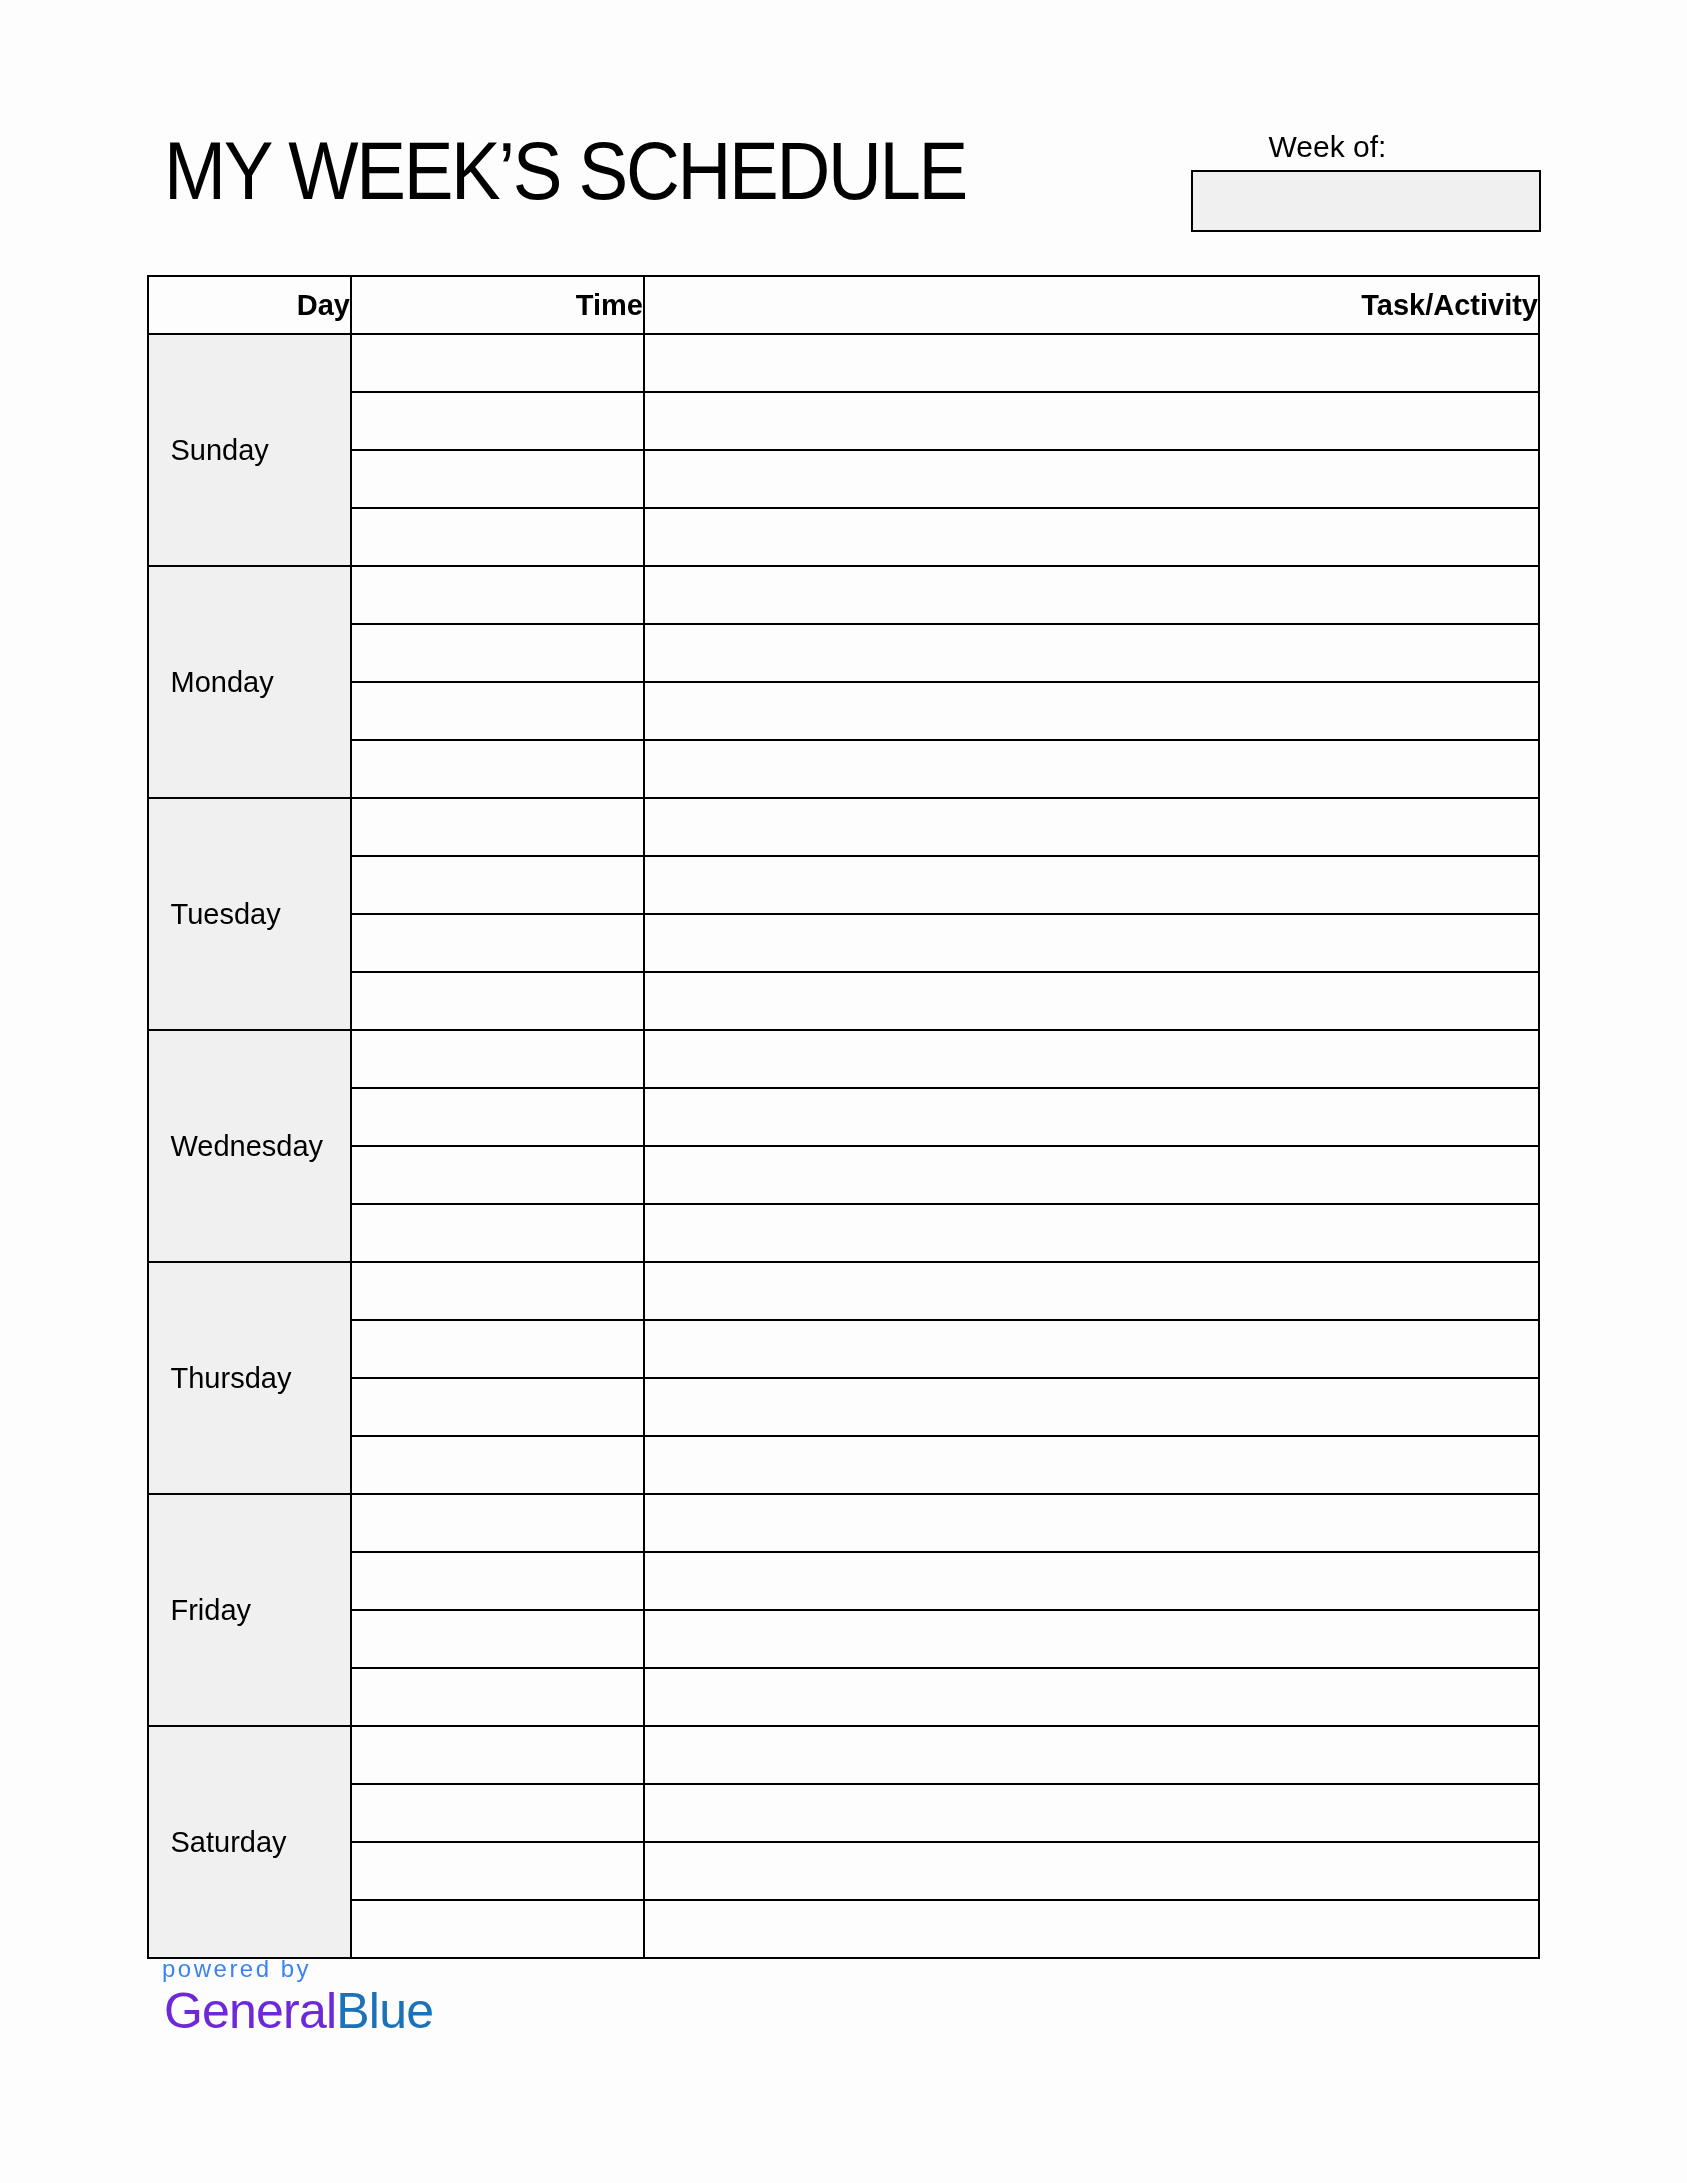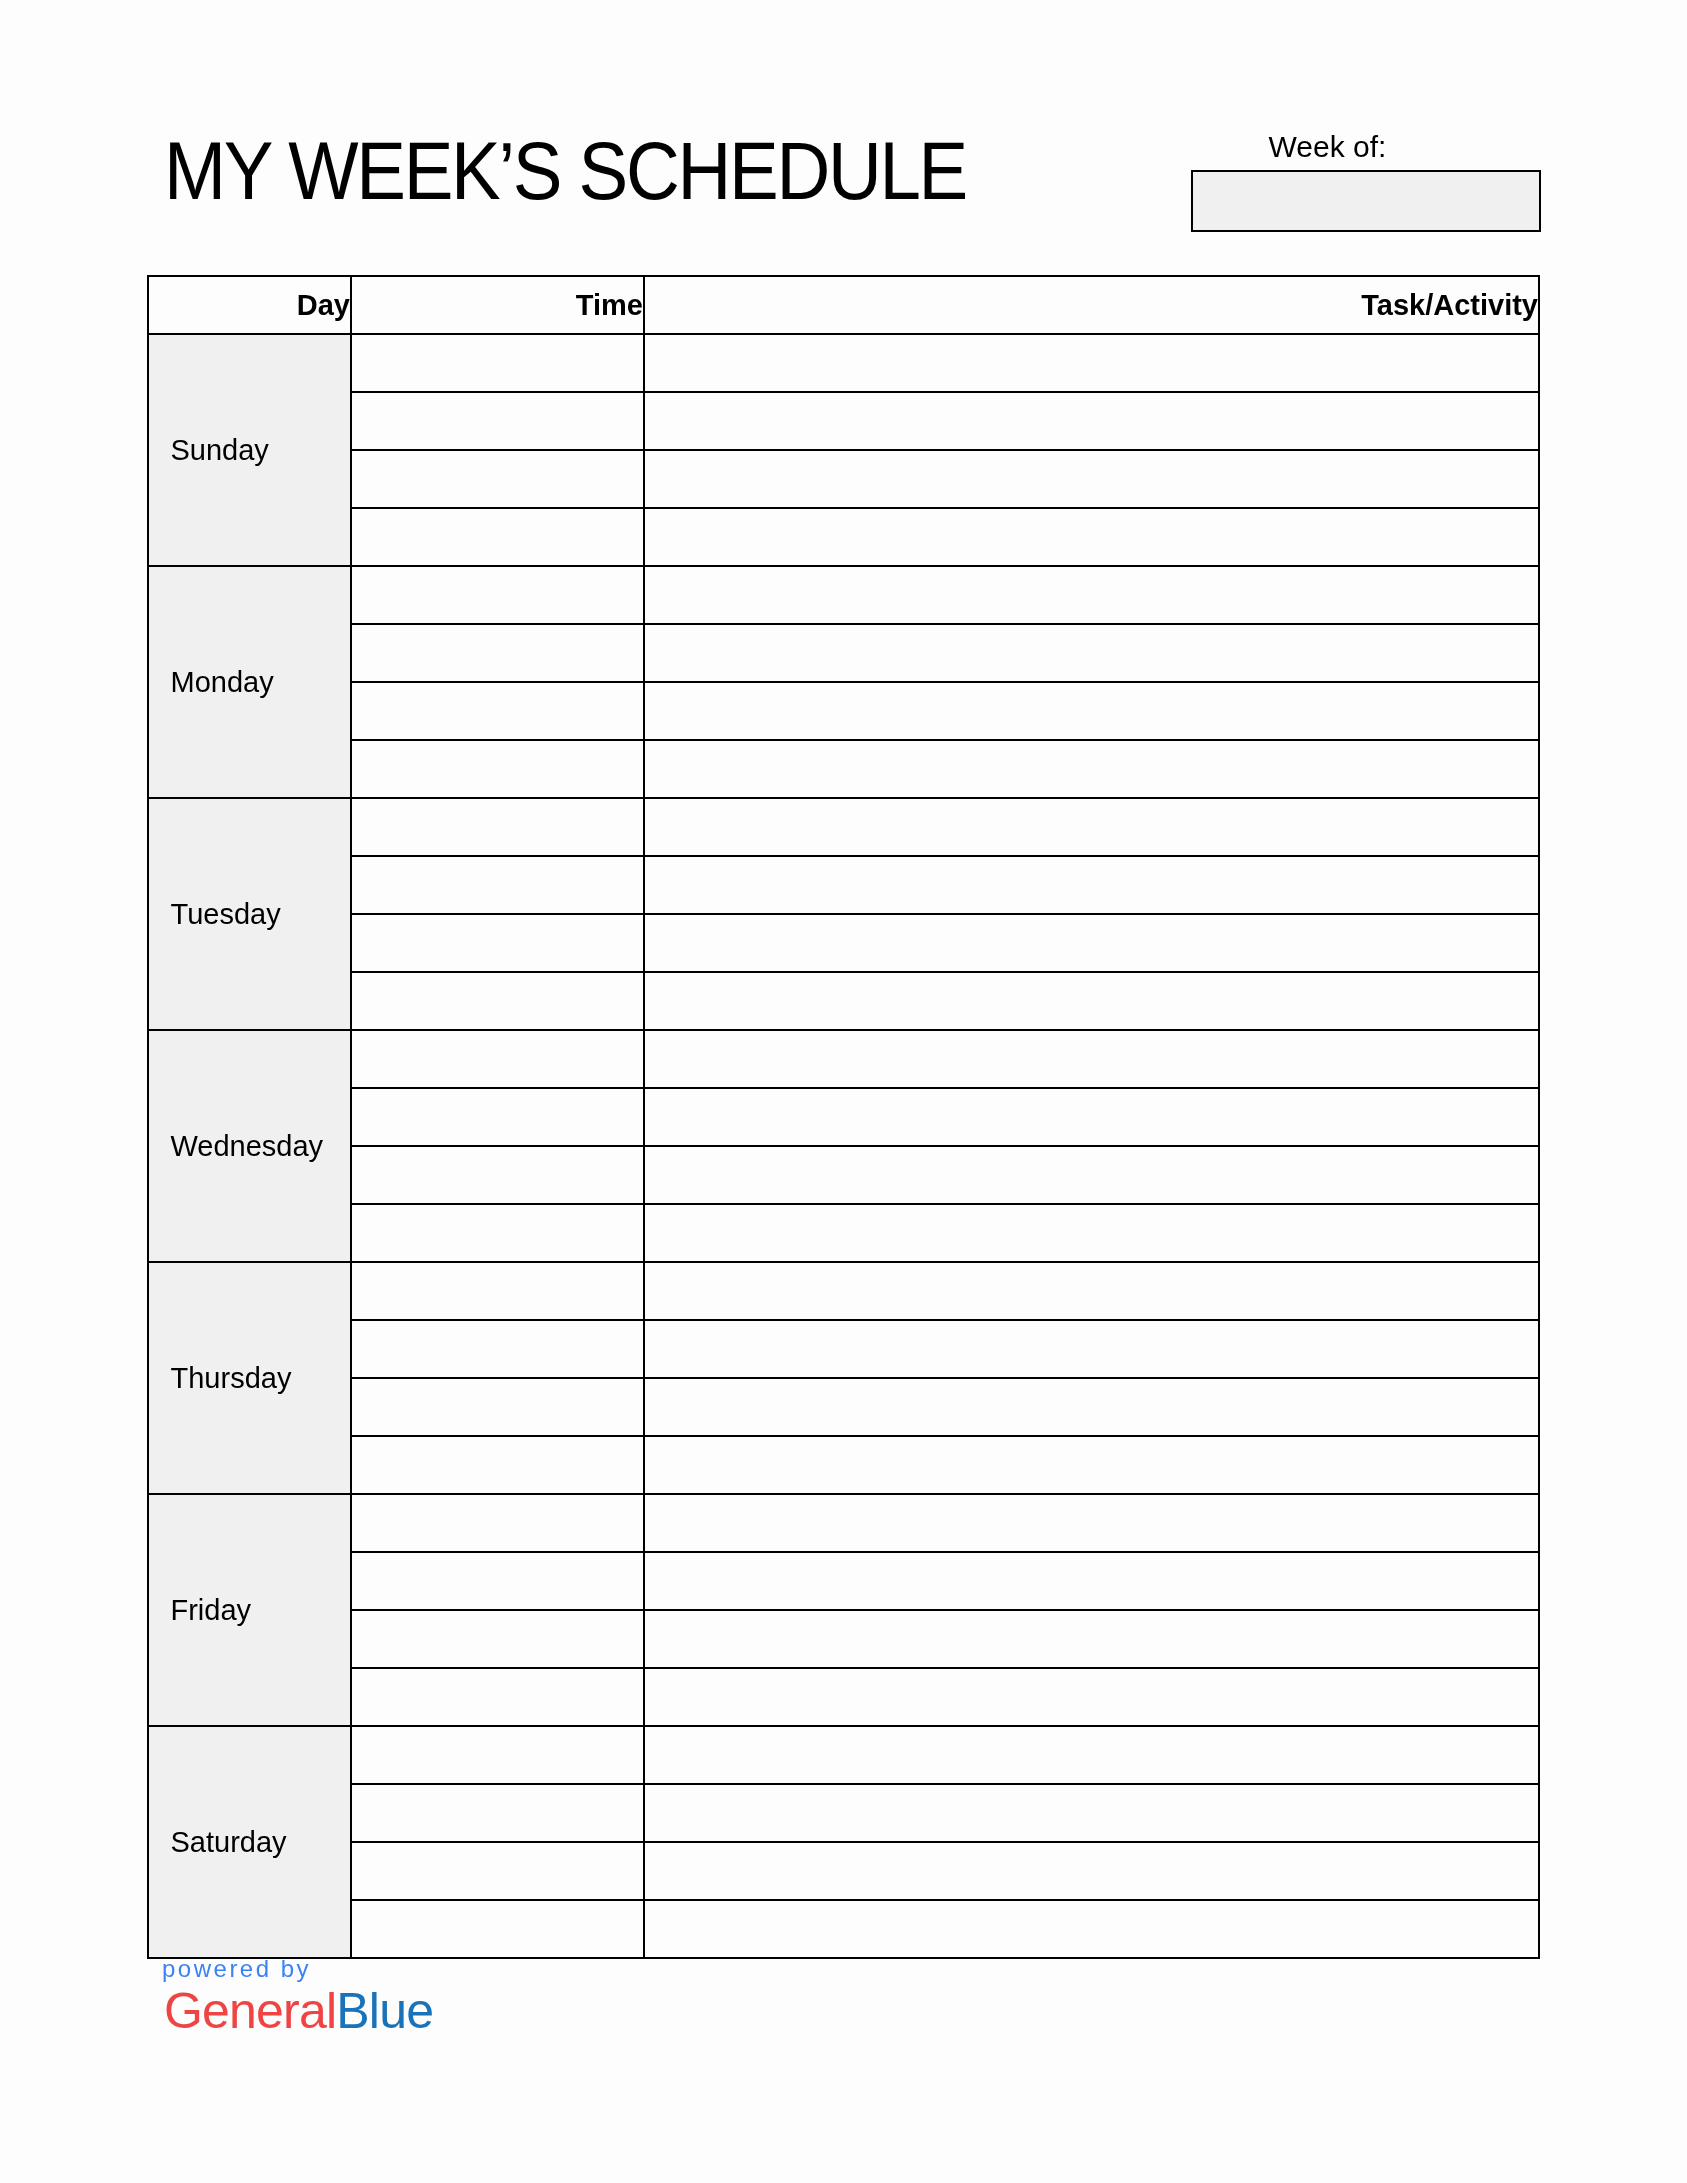--- a/index.html
+++ b/index.html
@@ -74,21 +74,21 @@
       color: #3b82f6;
       letter-spacing: 2.5px;
     }
     .brand {
       position: absolute;
       left: 164px; top: 1986px;
       font-size: 50px;
       letter-spacing: -0.8px;
       line-height: 1;
     }
-    .brand .general { color: #ef4444; }
+    .brand .general { color: #6d28d9; }
     .brand .blue { color: #1a72b8; margin-left: 0; }
   </style>
 </head>
 <body>
 
 <div class="title">MY WEEK’S SCHEDULE</div>
 
 <div class="week-label">Week of:</div>
 <div class="week-box"></div>
 

